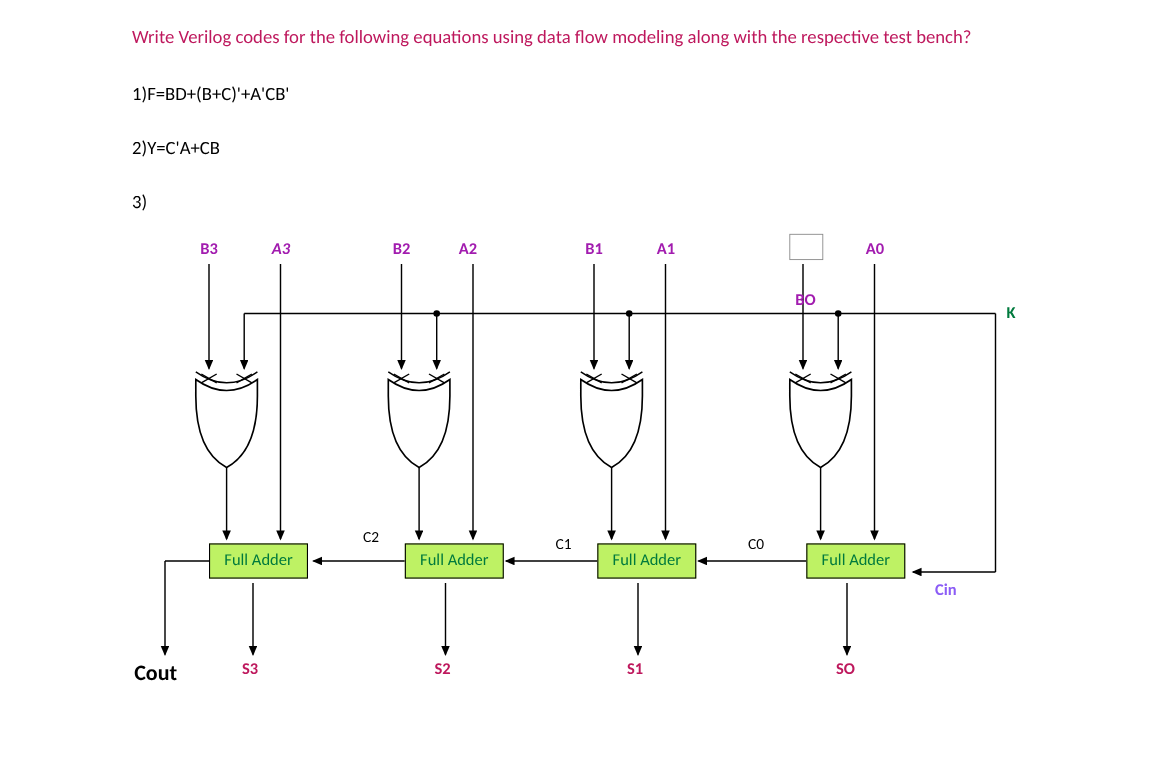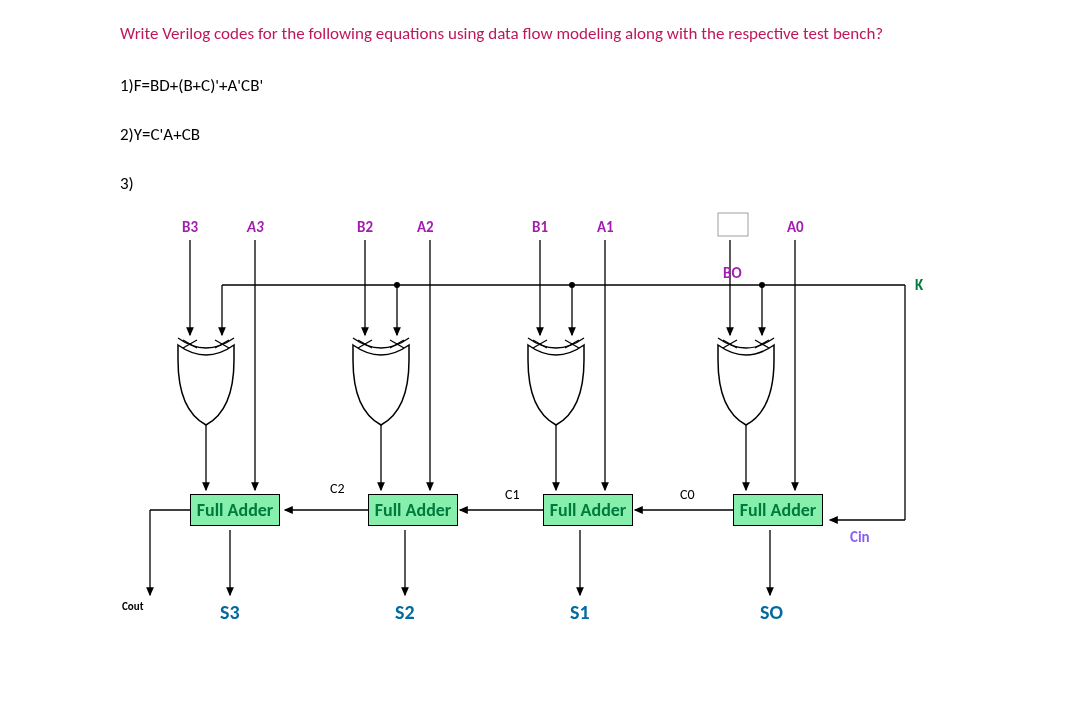--- a/index.html
+++ b/index.html
@@ -35,53 +35,53 @@
       height: 470px;
     }
     .input-label {
       position: absolute;
       font-size: 15px;
       font-weight: bold;
       color: #a21caf;
     }
     .output-label {
       position: absolute;
-      font-size: 20px;
-      font-weight: bold;
-      color: #0369a1;
+      font-size: 15px;
+      font-weight: bold;
+      color: #be185d;
     }
     .wire-label {
       position: absolute;
       font-size: 14px;
       color: #000;
     }
     .k-label {
       position: absolute;
       font-size: 15px;
       font-weight: bold;
       color: #007a3d;
     }
     .cin-label {
       position: absolute;
       font-size: 15px;
       font-weight: bold;
       color: #8b5cf6;
     }
     .cout-label {
       position: absolute;
-      font-size: 11px;
+      font-size: 20px;
       font-weight: bold;
       color: #000;
     }
     .adder-box {
       position: absolute;
       border: 1.5px solid #000;
-      background: #86efac;
-      font-size: 18px;
-      font-weight: bold;
+      background: #bef264;
+      font-size: 15px;
+      font-weight: normal;
       color: #007a3d;
       display: flex;
       align-items: center;
       justify-content: center;
       padding: 4px 2px;
     }
     svg.diagram-svg {
       position: absolute;
       top: 0;
       left: 0;

